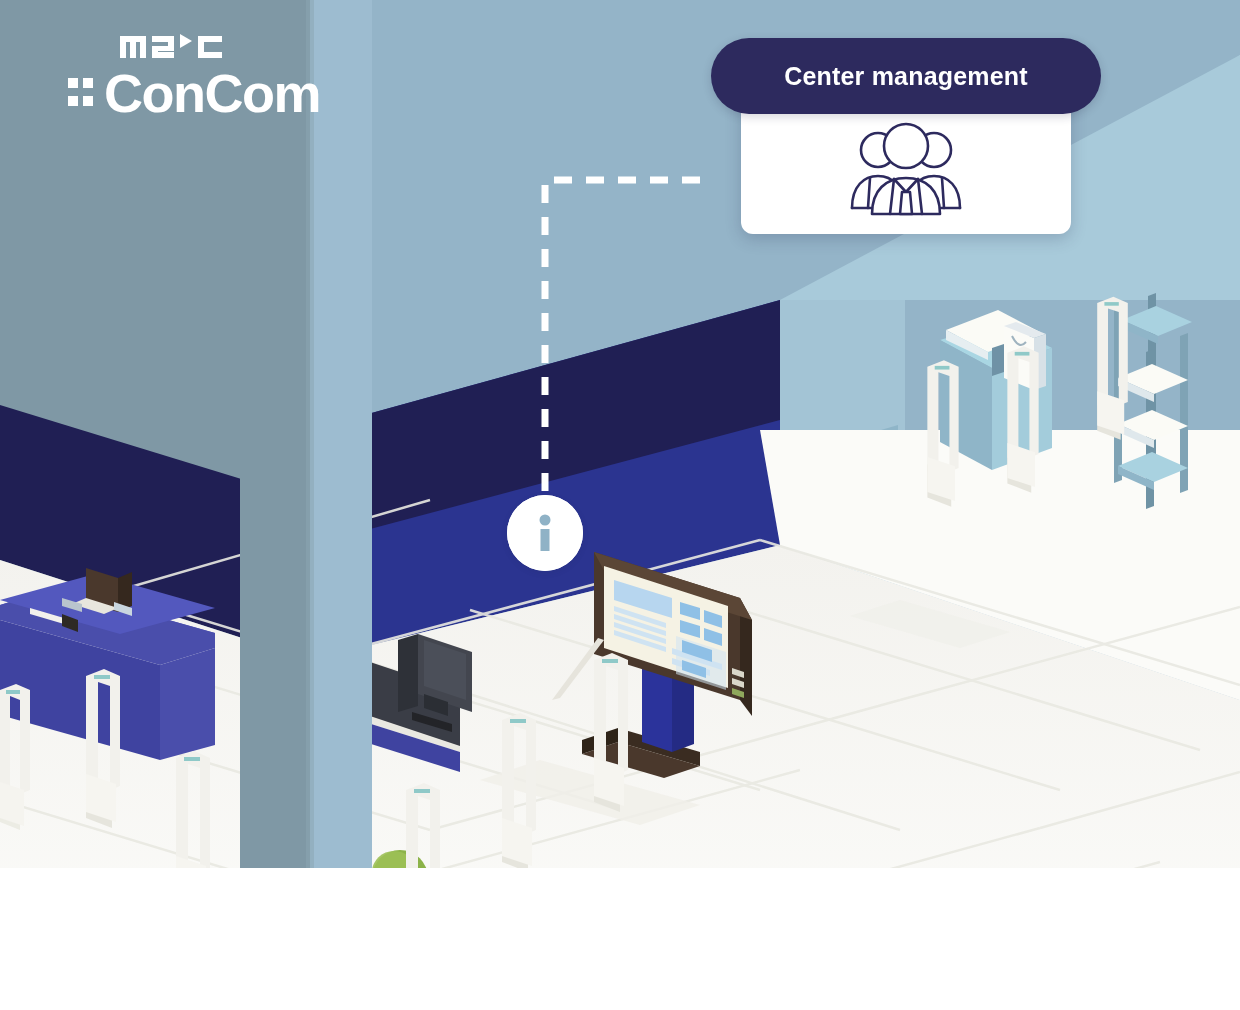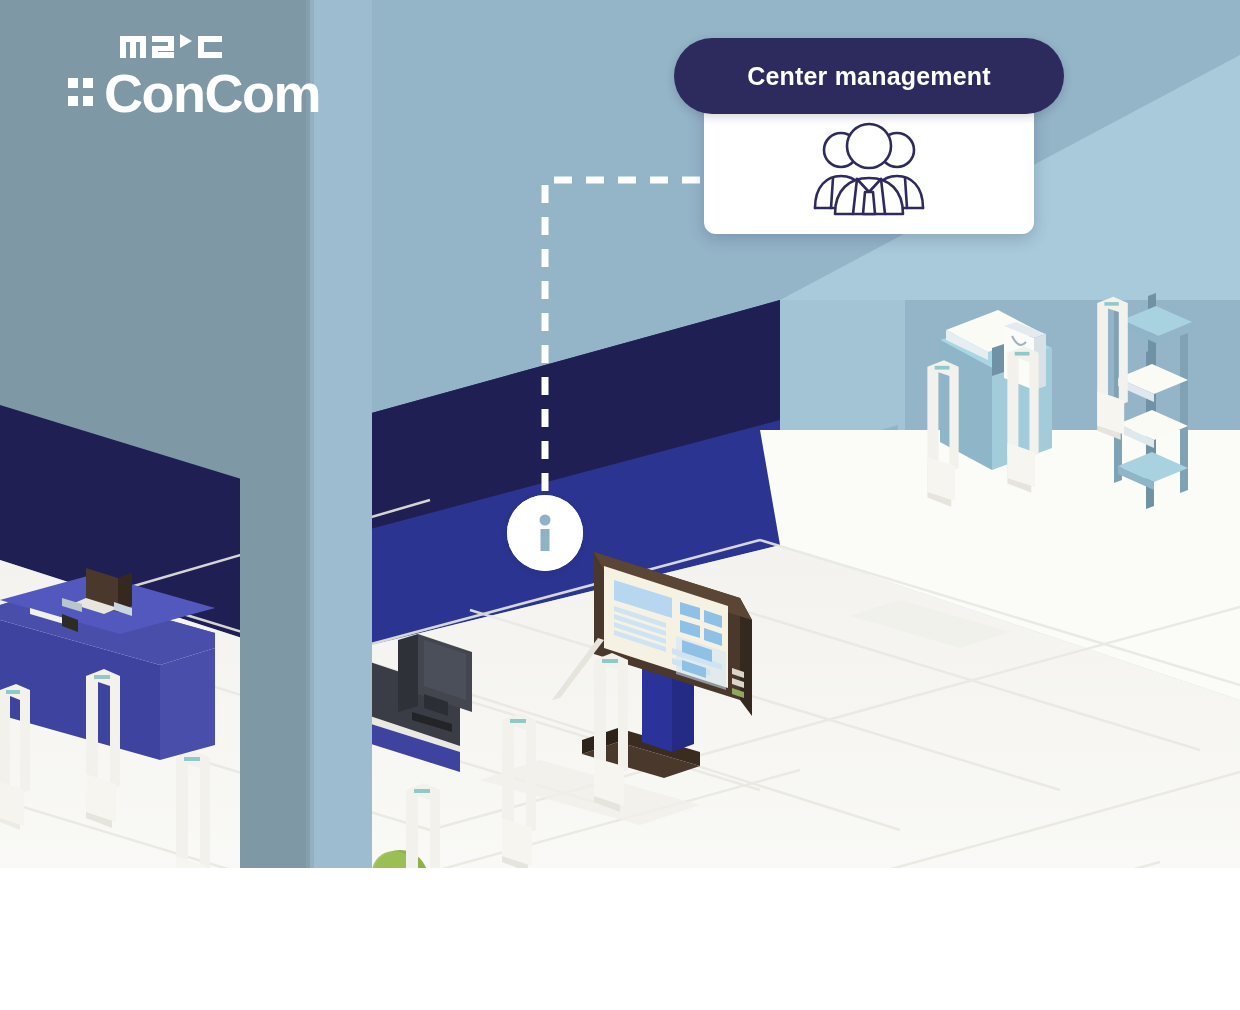--- a/index.html
+++ b/index.html
@@ -39,21 +39,21 @@
     margin-bottom: -2px;
   }
   .logo-main {
     display: block;
     margin-top: 2px;
   }
 
   
   .callout {
     position: absolute;
-    left: 674px;
+    left: 711px;
     top: 38px;
     width: 390px;
     z-index: 60;
     text-align: center;
   }
   .callout-pill {
     position: relative;
     z-index: 3;
     height: 76px;
     border-radius: 38px;

